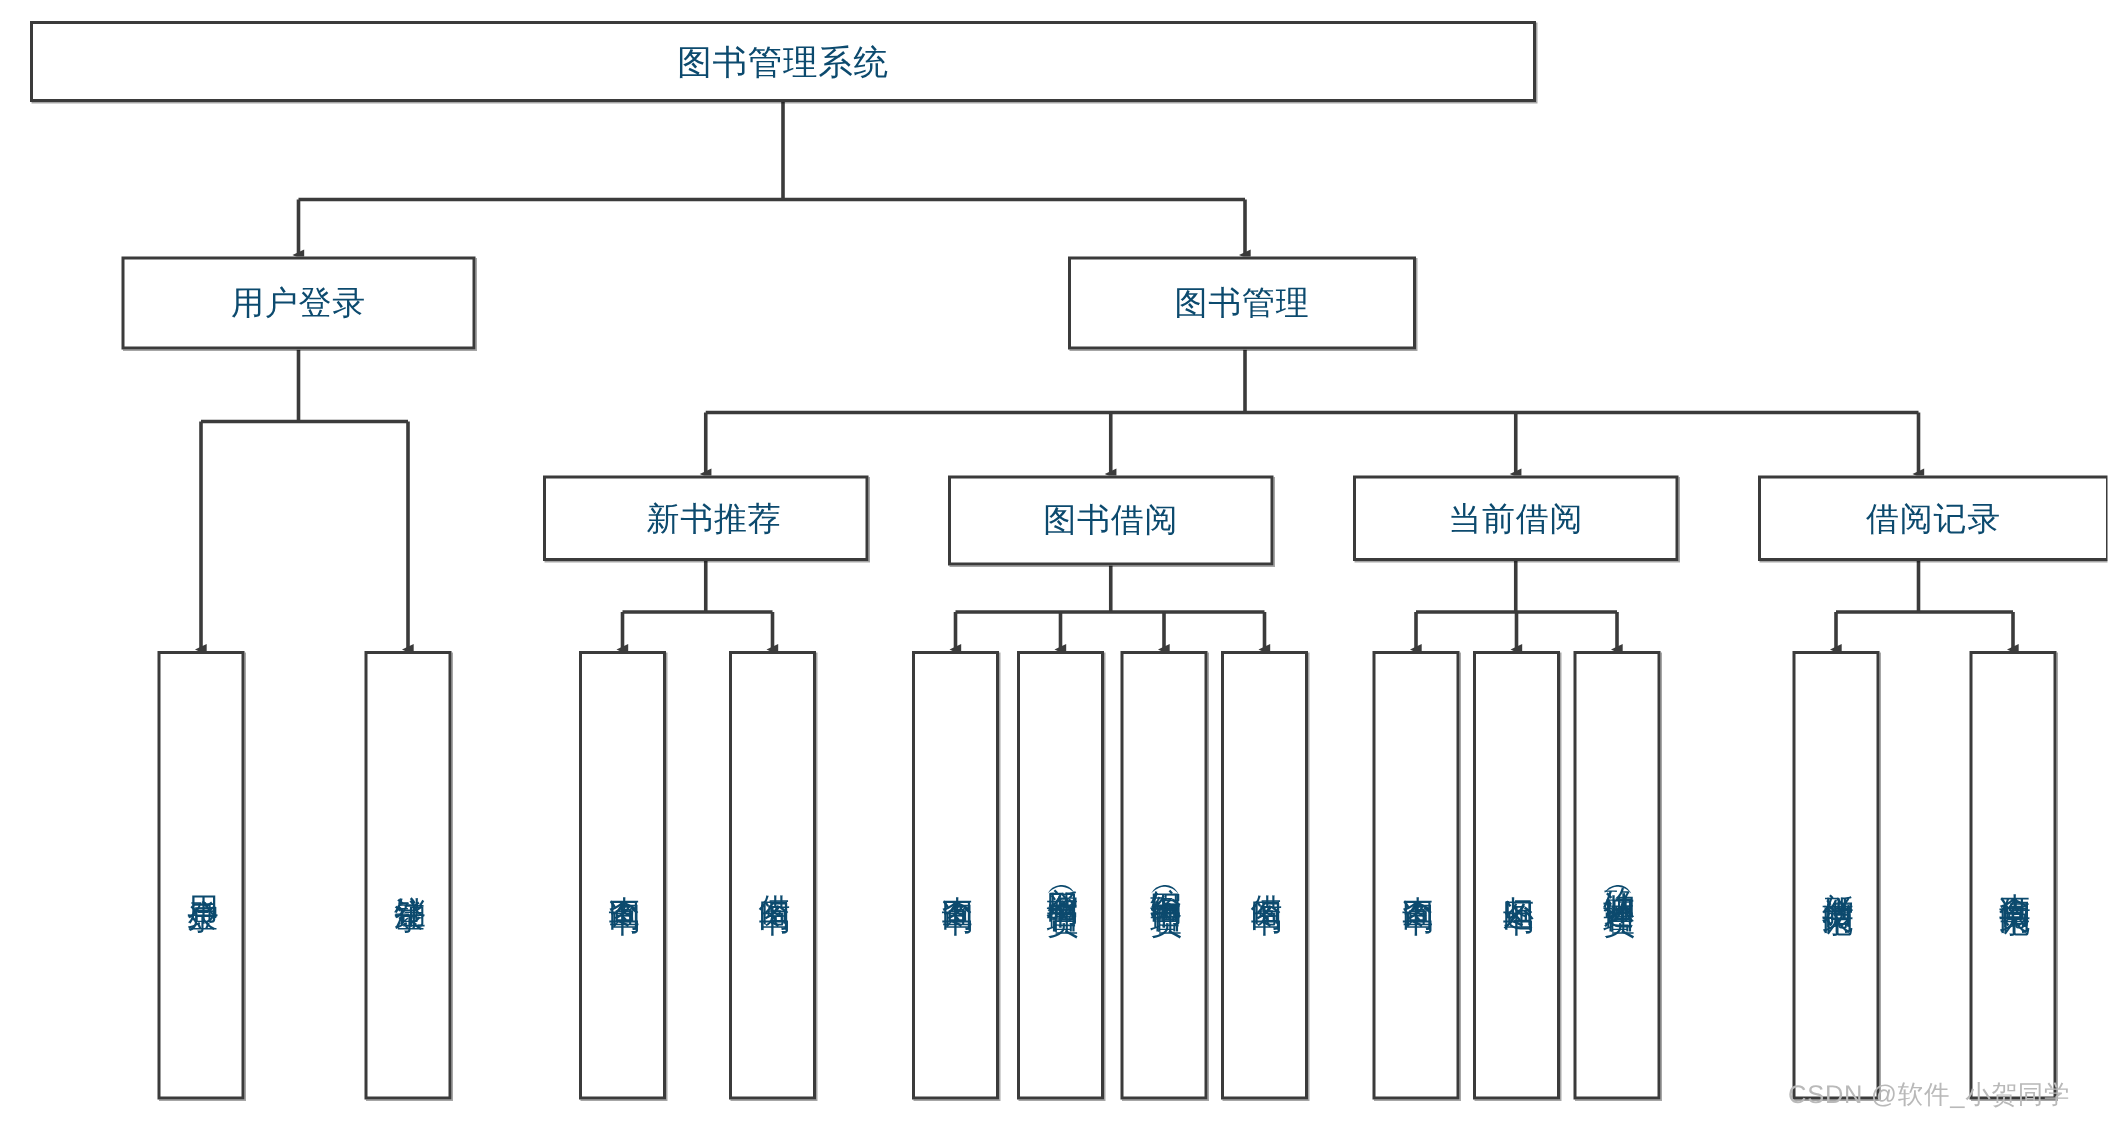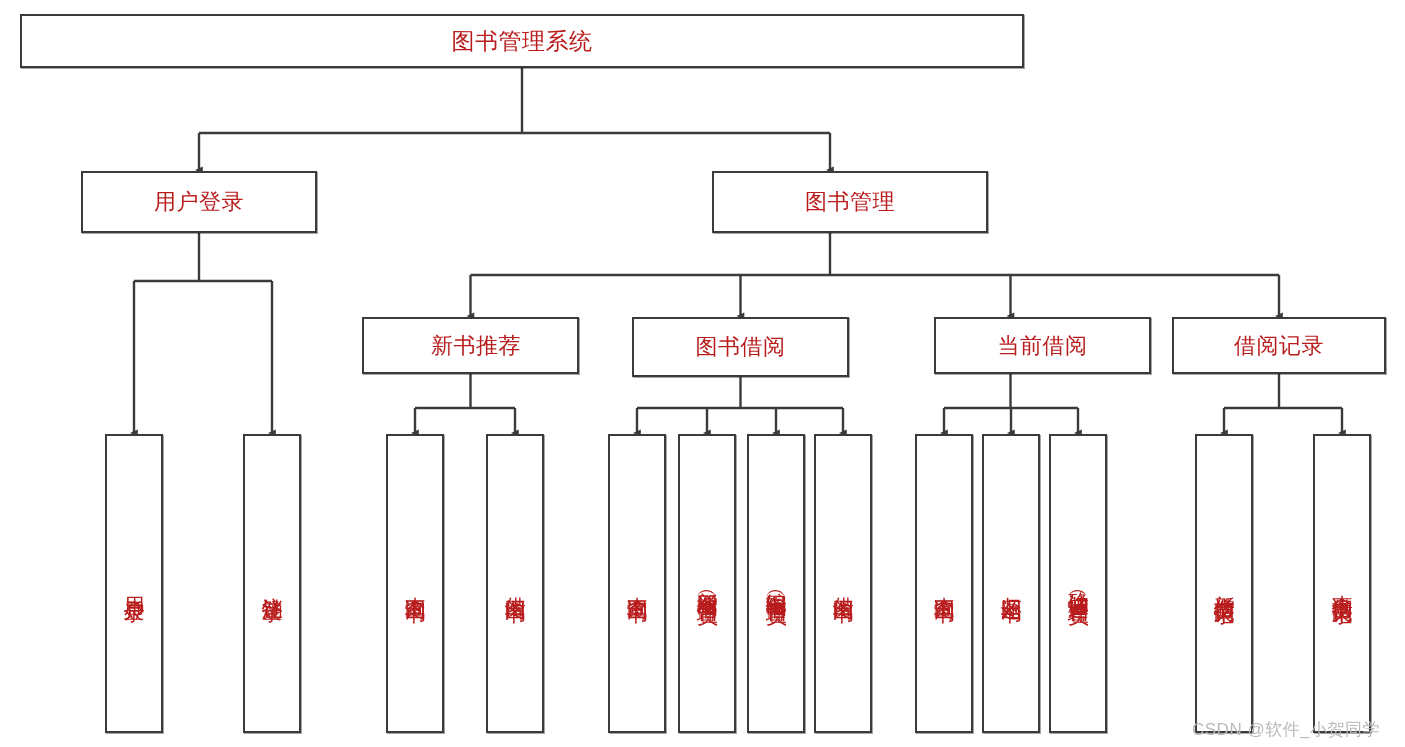--- a/index.html
+++ b/index.html
@@ -15,21 +15,21 @@
     background:#ffffff;
     border:2px solid #3b3b3b;
     box-sizing:border-box;
     box-shadow:1px 1px 0 rgba(0,0,0,0.35);
     display:flex;
     align-items:center;
     justify-content:center;
     overflow:hidden;
   }
   .node .label{
-    color:#b91c1c;
+    color:#0c4a6e;
     line-height:1.08;
     text-align:center;
     letter-spacing:0.5px;
   }
   .node.horizontal .label{
     writing-mode:horizontal-tb;
     font-size:22px;
   }
   .node.vertical .label{
     writing-mode:vertical-rl;
@@ -93,33 +93,33 @@
         <line x1="1342" y1="408" x2="1342" y2="433" stroke="#3b3b3b" stroke-width="2.4" marker-end="url(#arrowhead)"></line>
       </g>
   </svg>
   <div id="node-layer">
       <div class="node horizontal root" style="left: 20px; top: 14px; width: 1004px; height: 54px;">
         <span class="label">图书管理系统</span>
       </div>
       <div class="node horizontal" style="left: 81px; top: 171px; width: 236px; height: 62px;">
         <span class="label">用户登录</span>
       </div>
-      <div class="node horizontal" style="left: 712px; top: 171px; width: 276px; height: 62px;">
+      <div class="node horizontal" style="left: 712px; top: 171px; width: 232px; height: 62px;">
         <span class="label">图书管理</span>
       </div>
       <div class="node horizontal" style="left: 362px; top: 317px; width: 217px; height: 57px; padding-left: 11px;">
         <span class="label">新书推荐</span>
       </div>
       <div class="node horizontal" style="left: 632px; top: 317px; width: 217px; height: 60px;">
         <span class="label">图书借阅</span>
       </div>
-      <div class="node horizontal" style="left: 902px; top: 317px; width: 217px; height: 57px; margin-left: 32px;">
+      <div class="node horizontal" style="left: 902px; top: 317px; width: 217px; height: 57px;">
         <span class="label">当前借阅</span>
       </div>
-      <div class="node horizontal" style="left: 1172px; top: 317px; width: 214px; height: 57px;">
+      <div class="node horizontal" style="left: 1172px; top: 317px; width: 234px; height: 57px;">
         <span class="label">借阅记录</span>
       </div>
       <div class="node vertical" style="left: 105px; top: 434px; width: 58px; height: 299px;">
         <span class="label">用户登录</span>
       </div>
       <div class="node vertical" style="left: 243px; top: 434px; width: 58px; height: 299px;">
         <span class="label">注销登录</span>
       </div>
       <div class="node vertical" style="left: 386px; top: 434px; width: 58px; height: 299px;">
         <span class="label">查询图书</span>

